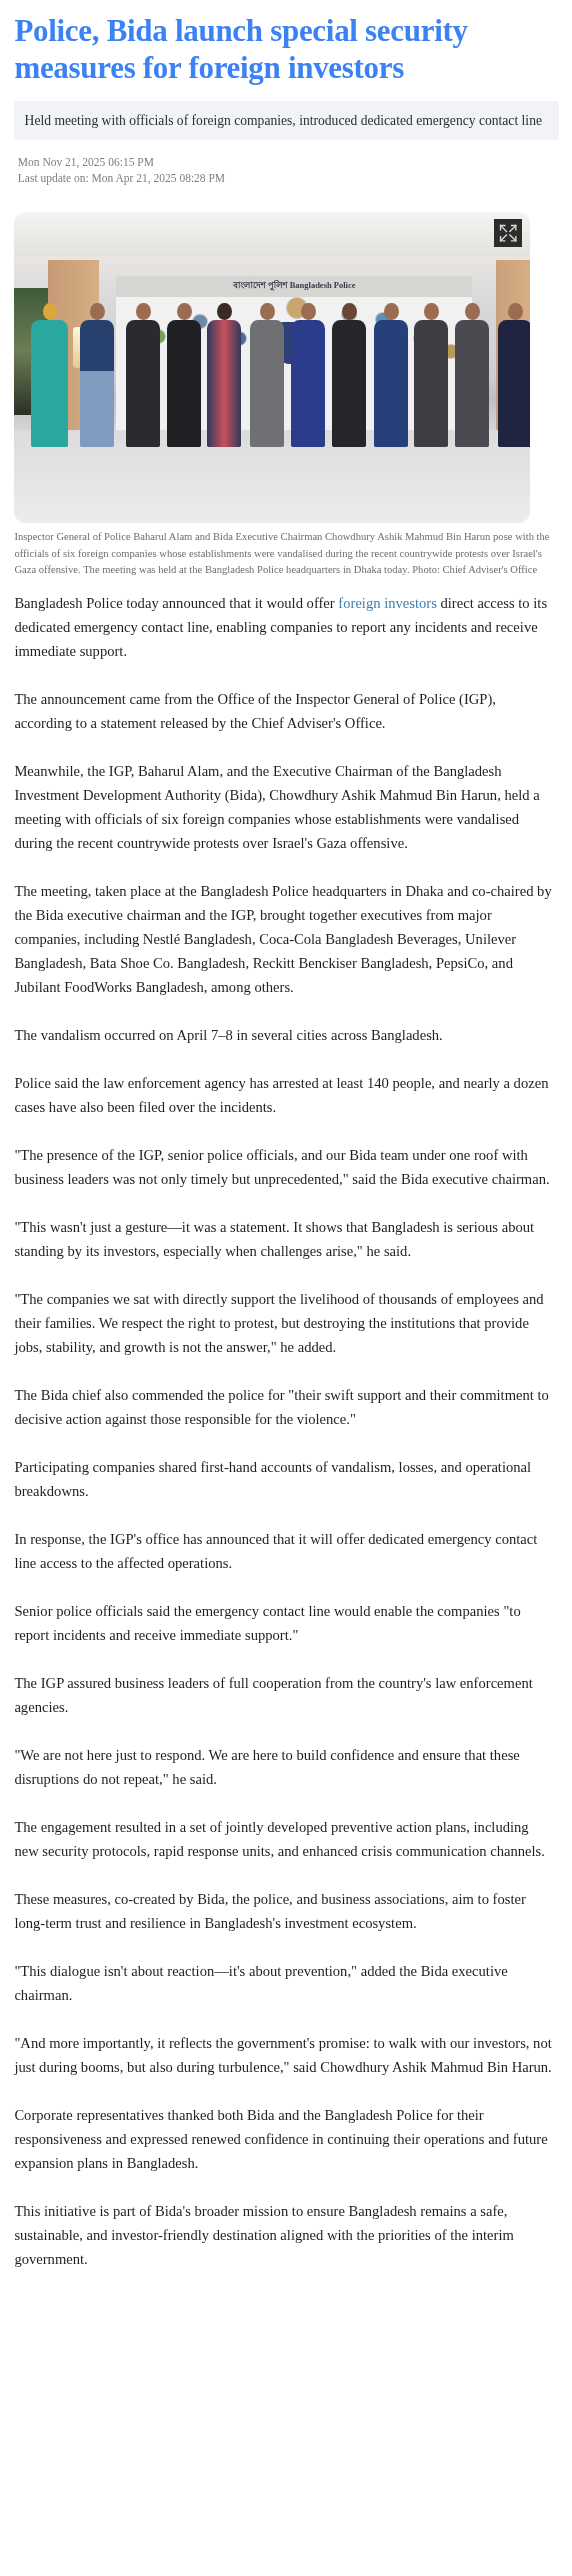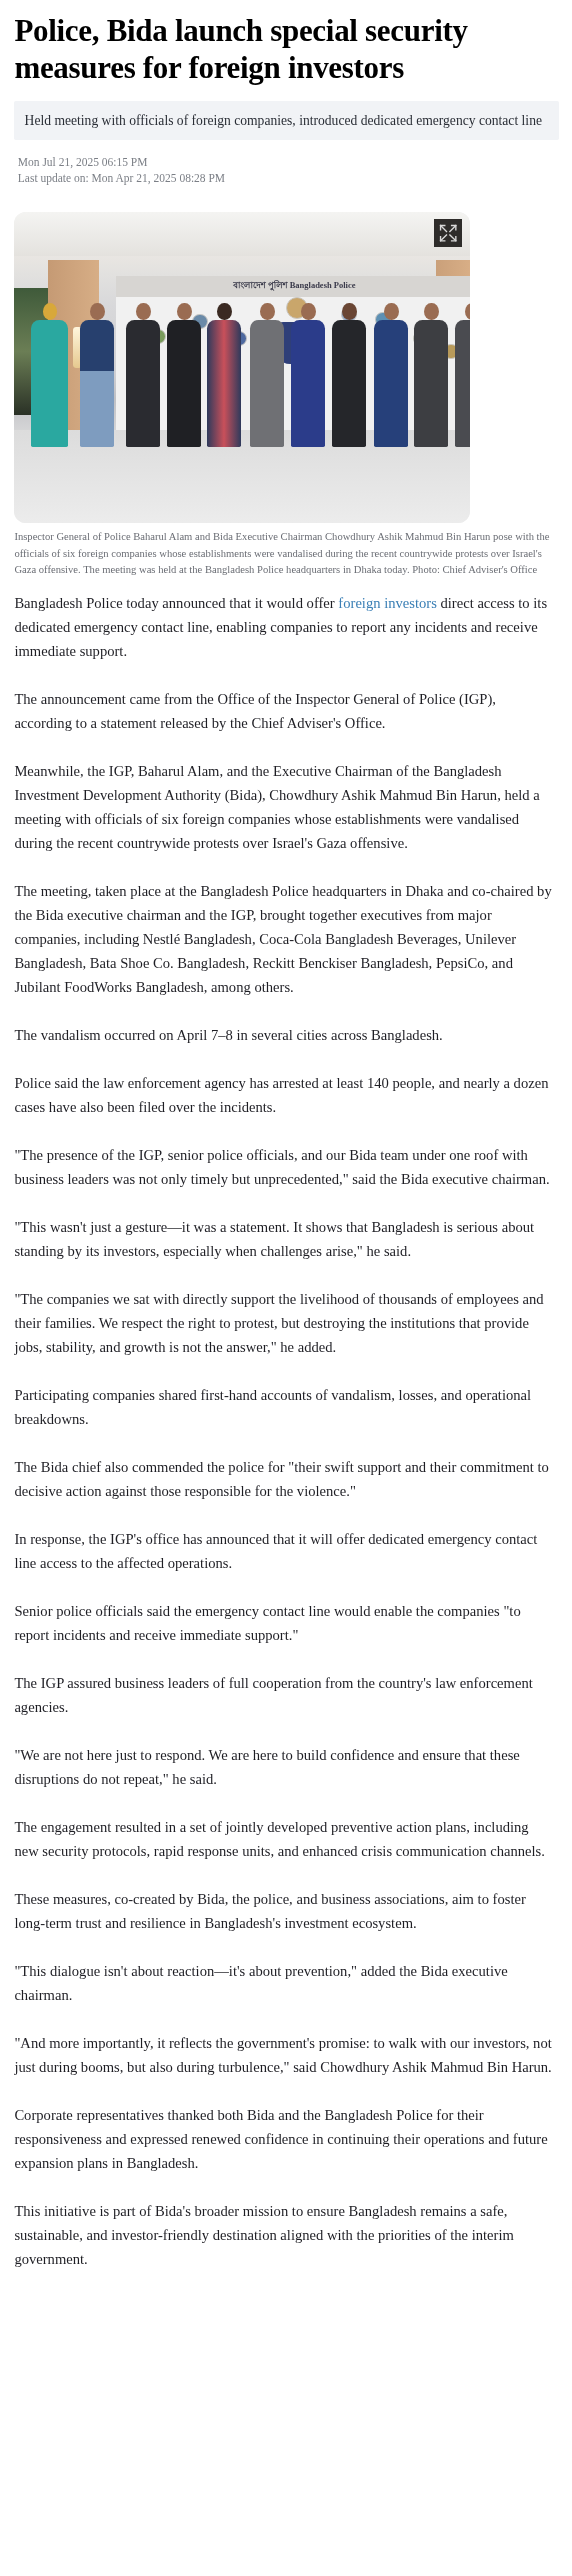--- a/index.html
+++ b/index.html
@@ -7,21 +7,21 @@
   body {
     font-family: "Liberation Serif", "DejaVu Serif", serif;
     color: #1e1e24;
     padding: 0 14.4px 0 14.4px;
   }
   .headline {
     font-family: "Liberation Serif", "DejaVu Serif", serif;
     font-size: 31px;
     line-height: 37px;
     font-weight: 700;
-    color: #000000;
+    color: #3b82f6;
     padding-top: 12px;
     letter-spacing: -0.3px;
   }
   .subtitle-box {
     margin-top: 15.3px;
     background: #f1f3f6;
     border-radius: 1.7px;
     padding: 8.5px 10.2px 9.3px 10.2px;
     font-size: 13.6px;
     line-height: 21px;
@@ -30,21 +30,21 @@
   .meta {
     margin-top: 13.6px;
     padding-left: 3.4px;
     font-size: 11.5px;
     line-height: 16px;
     color: #7b7f86;
   }
   .figure {
     margin-top: 26px;
     position: relative;
-    width: 456px;
+    width: 516px;
     height: 311px;
     border-radius: 12px;
     overflow: hidden;
     background:
       linear-gradient(180deg, #efefef 0%, #e9e6e2 14%, #e2e1df 20%, #d8d8da 30%, #cfcfd2 52%, #bfc0c4 60%, #d9d9da 72%, #e6e6e6 85%, #ececec 100%);
   }
   .fig-ceiling { position:absolute; left:0; top:0; width:100%; height:44px; background: linear-gradient(180deg,#f4f4f2,#e4e2de); }
   .fig-wall-l { position:absolute; left:34px; top:48px; width:51px; height:212px; background: linear-gradient(90deg,#c59a74,#d7ae86); }
   .fig-wall-r { position:absolute; right:0; top:48px; width:34px; height:212px; background: linear-gradient(90deg,#caa07a,#d8ae86); }
   .fig-plants { position:absolute; left:0; top:76px; width:34px; height:127px; background: linear-gradient(180deg,#3f5a3a,#6b7e55 50%,#2a3126); }
@@ -84,21 +84,21 @@
 </head>
 <body>
 
 <h1 class="headline">Police, Bida launch special security measures for foreign investors</h1>
 
 <div class="subtitle-box">
   <span>Held meeting with officials of foreign companies, introduced dedicated emergency contact line</span>
 </div>
 
 <div class="meta">
-  <div>Mon Jul 21, 2025 06:15 PM</div>
+  <div>Mon Nov 21, 2025 06:15 PM</div>
   <div>Last update on: Mon Apr 21, 2025 08:28 PM</div>
 </div>
 
 <div class="figure" title="Group photo of officials at Bangladesh Police headquarters">
   <div class="fig-ceiling"></div>
   <div class="fig-plants"></div>
   <div class="fig-wall-l"></div>
   <div class="fig-wall-r"></div>
   <div class="fig-banner">
     <div class="fig-banner-text">বাংলাদেশ পুলিশ   Bangladesh Police</div>
@@ -189,22 +189,22 @@
 <div class="article-body">
   <p><span>Bangladesh Police today announced that it would offer </span><a href="#">foreign investors</a><span> direct access to its dedicated emergency contact line, enabling companies to report any incidents and receive immediate support.</span></p>
   <p>The announcement came from the Office of the Inspector General of Police (IGP), according to a statement released by the Chief Adviser's Office.</p>
   <p>Meanwhile, the IGP, Baharul Alam, and the Executive Chairman of the Bangladesh Investment Development Authority (Bida), Chowdhury Ashik Mahmud Bin Harun, held a meeting with officials of six foreign companies whose establishments were vandalised during the recent countrywide protests over Israel's Gaza offensive.</p>
   <p>The meeting, taken place at the Bangladesh Police headquarters in Dhaka and co-chaired by the Bida executive chairman and the IGP, brought together executives from major companies, including Nestlé Bangladesh, Coca-Cola Bangladesh Beverages, Unilever Bangladesh, Bata Shoe Co. Bangladesh, Reckitt Benckiser Bangladesh, PepsiCo, and Jubilant FoodWorks Bangladesh, among others.</p>
   <p>The vandalism occurred on April 7–8 in several cities across Bangladesh.</p>
   <p>Police said the law enforcement agency has arrested at least 140 people, and nearly a dozen cases have also been filed over the incidents.</p>
   <p>"The presence of the IGP, senior police officials, and our Bida team under one roof with business leaders was not only timely but unprecedented," said the Bida executive chairman.</p>
   <p>"This wasn't just a gesture—it was a statement. It shows that Bangladesh is serious about standing by its investors, especially when challenges arise," he said.</p>
   <p>"The companies we sat with directly support the livelihood of thousands of employees and their families. We respect the right to protest, but destroying the institutions that provide jobs, stability, and growth is not the answer," he added.</p>
+  <p>The Bida chief also commended the police for "their swift support and their commitment to decisive action against those responsible for the violence."</p>
   <p>Participating companies shared first-hand accounts of vandalism, losses, and operational breakdowns.</p>
-  <p>The Bida chief also commended the police for "their swift support and their commitment to decisive action against those responsible for the violence."</p>
   <p>In response, the IGP's office has announced that it will offer dedicated emergency contact line access to the affected operations.</p>
   <p>Senior police officials said the emergency contact line would enable the companies "to report incidents and receive immediate support."</p>
   <p>The IGP assured business leaders of full cooperation from the country's law enforcement agencies.</p>
   <p>"We are not here just to respond. We are here to build confidence and ensure that these disruptions do not repeat," he said.</p>
   <p>The engagement resulted in a set of jointly developed preventive action plans, including new security protocols, rapid response units, and enhanced crisis communication channels.</p>
   <p>These measures, co-created by Bida, the police, and business associations, aim to foster long-term trust and resilience in Bangladesh's investment ecosystem.</p>
   <p>"This dialogue isn't about reaction—it's about prevention," added the Bida executive chairman.</p>
   <p>"And more importantly, it reflects the government's promise: to walk with our investors, not just during booms, but also during turbulence," said Chowdhury Ashik Mahmud Bin Harun.</p>
   <p>Corporate representatives thanked both Bida and the Bangladesh Police for their responsiveness and expressed renewed confidence in continuing their operations and future expansion plans in Bangladesh.</p>
   <p>This initiative is part of Bida's broader mission to ensure Bangladesh remains a safe, sustainable, and investor-friendly destination aligned with the priorities of the interim government.</p>

